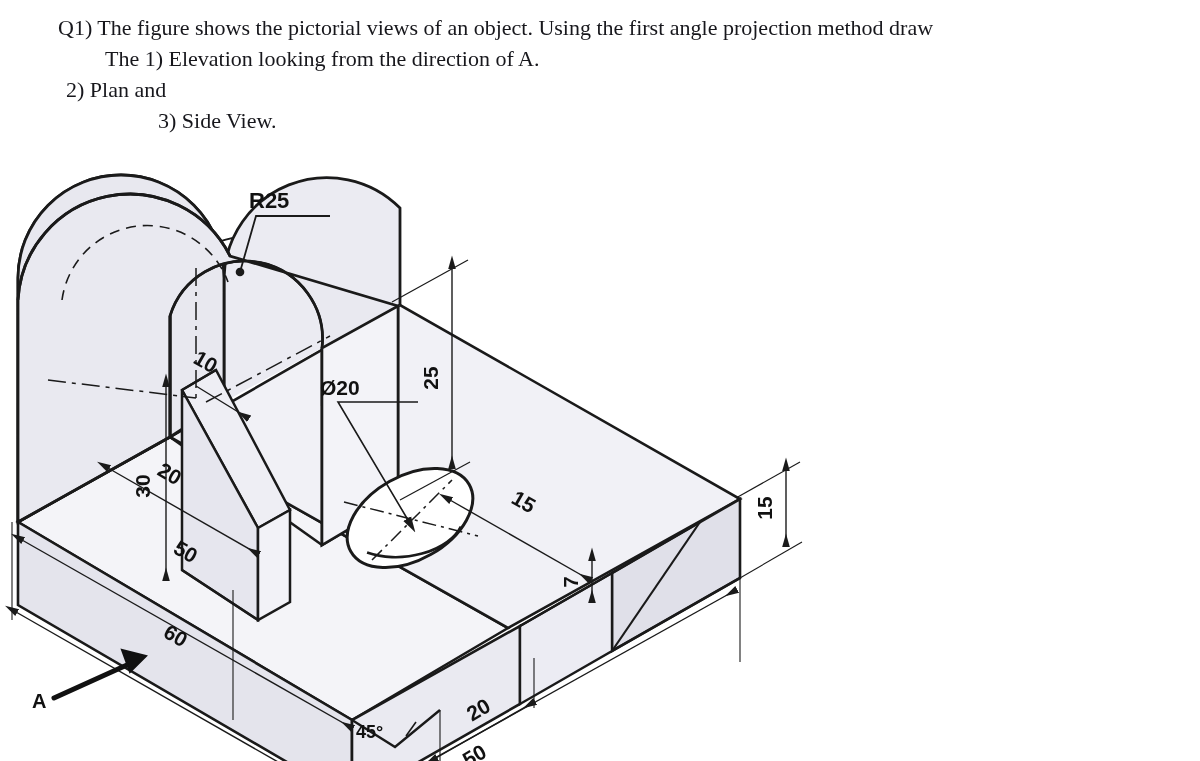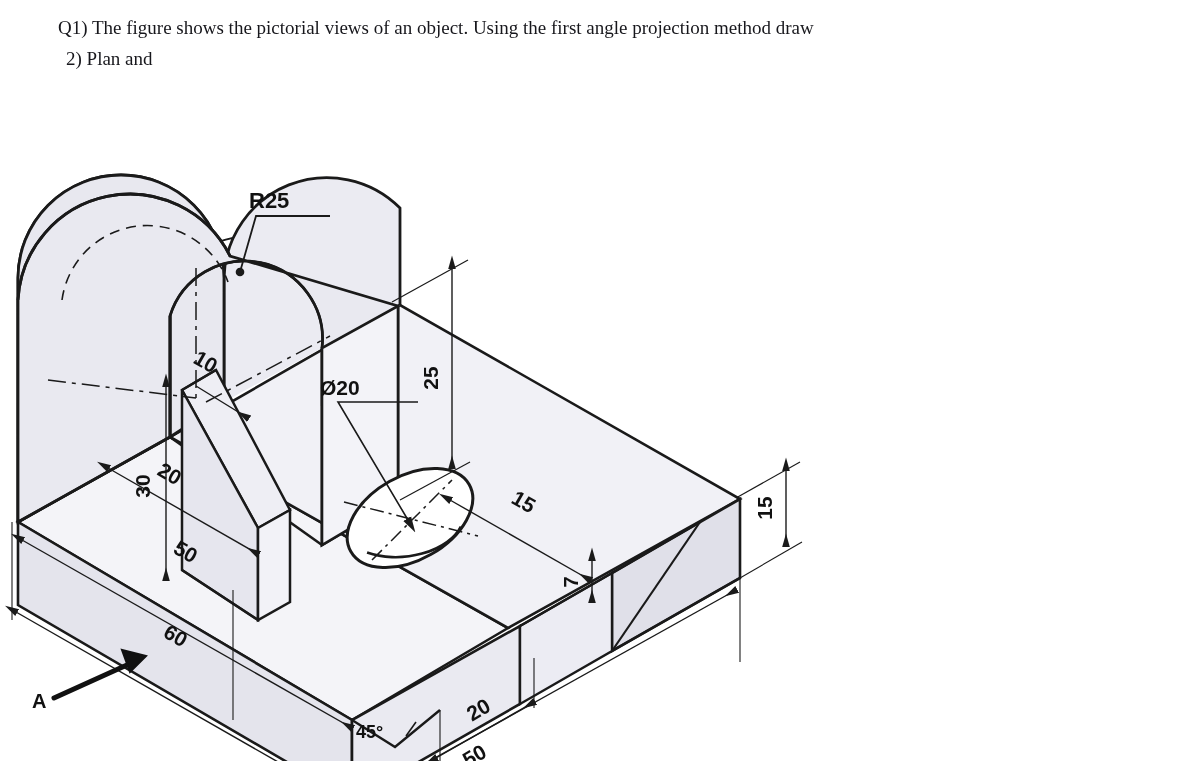--- a/index.html
+++ b/index.html
@@ -19,21 +19,21 @@
   
   #question-block {
     position: absolute;
     left: 0;
     top: 0;
     width: 1200px;
     padding: 12px 0 0 0;
   }
   .q-line {
     color: #17171c;
-    font-size: 19px;
+    font-size: 22px;
     line-height: 31px;
     white-space: pre;
     font-family: "Liberation Serif", "DejaVu Serif", serif;
   }
   .q-line.l0 { padding-left: 58px; }
   .q-line.l1 { padding-left: 105px; }
   .q-line.l2 { padding-left: 66px; }
   .q-line.l3 { padding-left: 158px; }
 
   
@@ -55,21 +55,23 @@
     fill: #111111;
   }
 </style>
 </head>
 <body>
 
 <div id="page">
 
   <div id="question-block">
     <div class="q-line l0">Q1) The figure shows the pictorial views of an object. Using the first angle projection method draw</div>
+    <div class="q-line l1">The 1) Elevation looking from the direction of A.</div>
     <div class="q-line l2">2) Plan and</div>
+    <div class="q-line l3">3) Side View.</div>
   </div>
 
   <div id="drawing-wrap">
     <svg id="iso-svg" width="1200" height="611" viewBox="0 0 1200 611">
 
       <defs>
 
         <marker id="ah" markerWidth="10" markerHeight="8" refX="9" refY="4" orient="auto" markerUnits="strokeWidth">
           <path d="M0,4 L10,1.2 L10,6.8 Z" fill="#1a1a1a"></path>
         </marker>

